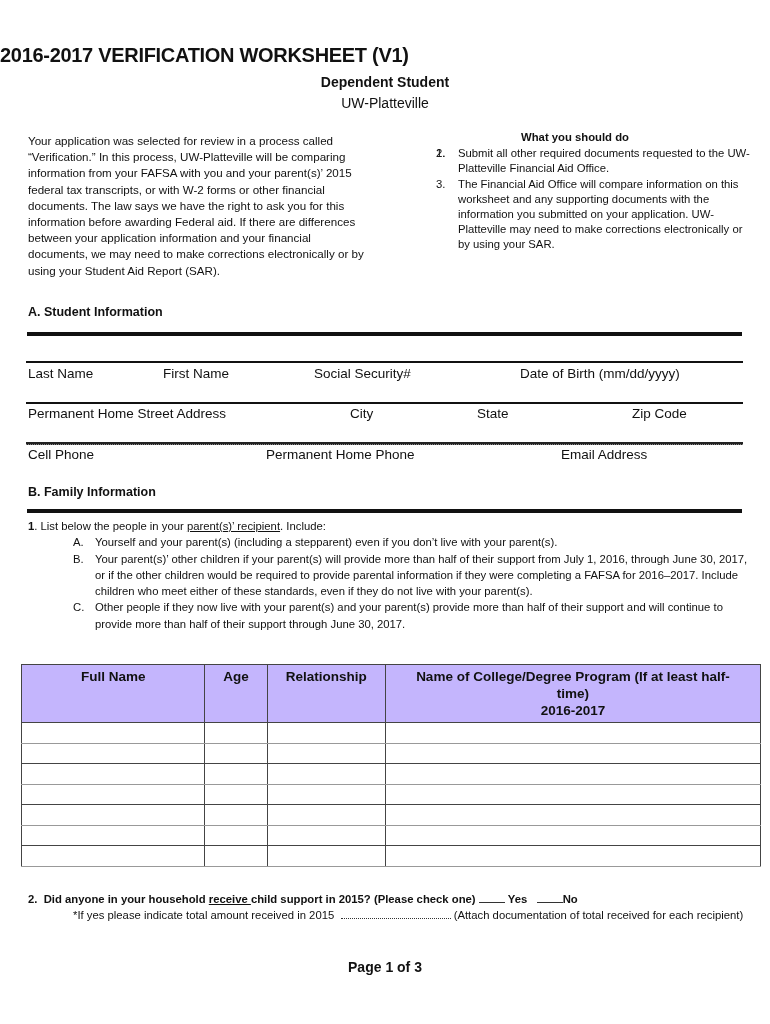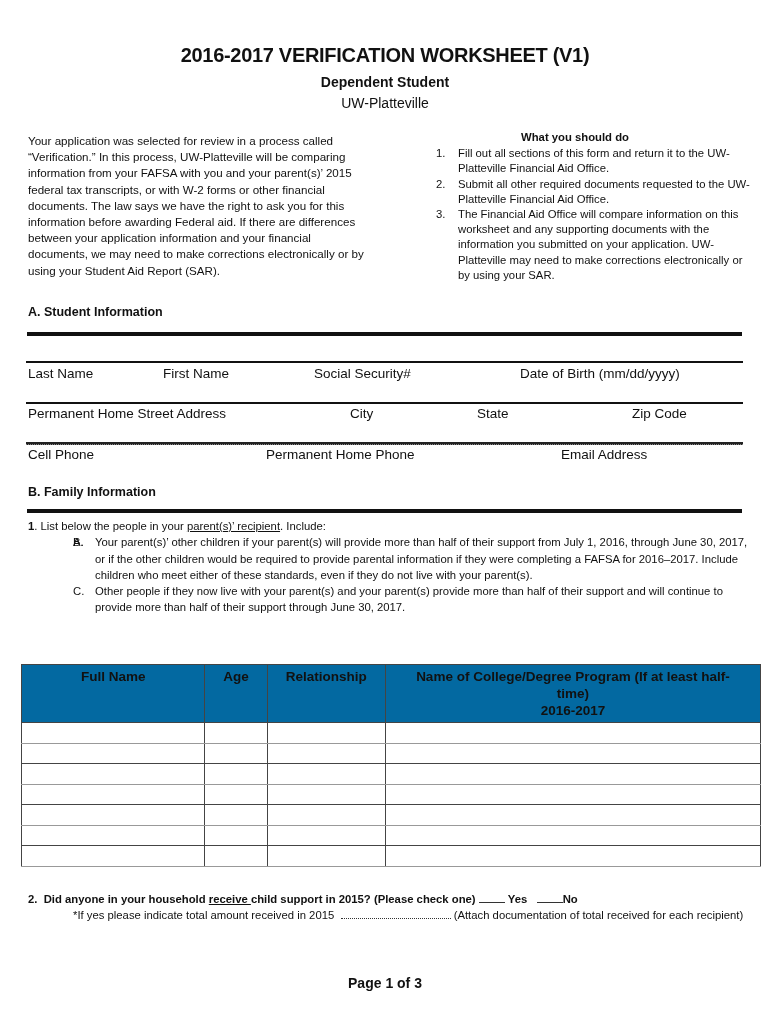--- a/index.html
+++ b/index.html
@@ -1,59 +1,59 @@
 <!DOCTYPE html>
 <html><head>
 <meta charset="utf-8">
 <style>
   html, body { margin:0; padding:0; background:#ffffff; }
   body { width:770px; height:1024px; position:relative; overflow:hidden;
          font-family:"Liberation Sans", sans-serif; color:#111; }
   .abs { position:absolute; }
-  .title { top:44px; left:0; width:770px; text-align:center; font-size:20px; font-weight:bold; letter-spacing:-0.3px; }
+  .title { top:44px; left:0; width:770px; font-size:20px; font-weight:bold; letter-spacing:-0.3px; }
   .subtitle { top:74px; left:0; width:770px; text-align:center; font-size:14px; font-weight:bold; }
   .school { top:95px; left:0; width:770px; text-align:center; font-size:14px; }
   .intro { top:133px; left:28px; width:345px; font-size:11.6px; line-height:16.2px; }
   .todo { top:130px; left:425px; width:330px; font-size:11.3px; line-height:15.2px; }
   .todo-head { text-align:center; font-weight:bold; margin-bottom:1px; margin-left:0; width:300px; }
   .todo ol { margin:0; padding:0; list-style:none; }
   .todo li { position:relative; padding-left:33px; }
   .todo li .num { position:absolute; left:11px; top:0; }
   .sec-head { font-size:12.5px; font-weight:bold; }
   .thick { height:4px; background:#111; }
   .rule { height:2px; background:#111; }
   .rule-dot { height:2px; background:#222; border-bottom:1px dotted #888; }
   .field { font-size:13.5px; }
   .fam { top:518px; left:28px; width:720px; font-size:11.3px; line-height:16.3px; }
   .fam .sub { position:relative; padding-left:67px; }
   .fam .sub .ltr { position:absolute; left:45px; }
   u { text-decoration:underline; }
   table.hh { position:absolute; top:664px; left:21px; width:740px; border-collapse:collapse; font-size:13.5px; }
-  table.hh th { background:#0369a1; font-weight:bold; border:1px solid #444; vertical-align:top; padding:3px 18px; line-height:17px; height:35px; text-align:center; }
+  table.hh th { background:#c4b5fd; font-weight:bold; border:1px solid #444; vertical-align:top; padding:3px 18px; line-height:17px; height:35px; text-align:center; }
   table.hh td { border:1px solid #444; height:19.5px; text-align:center; padding:0; font-size:13.5px; }
   table.hh tr:nth-child(odd) td { border-bottom-color:#999; }
   .q2 { top:891px; left:28px; width:720px; font-size:11.3px; line-height:16px; }
   .q2 .bold { font-weight:bold; }
   .q2 .ind { padding-left:45px; }
   .blank { display:inline-block; border-bottom:1px solid #333; vertical-align:baseline; height:9px; }
-  .page { top:959px; left:0; width:770px; text-align:center; font-size:14px; font-weight:bold;margin-top:16px; }
+  .page { top:959px; left:0; width:770px; text-align:center; font-size:14px; font-weight:bold; }
 </style>
 </head>
 <body>
 
 <div class="abs title">2016-2017 VERIFICATION WORKSHEET (V1)</div>
 <div class="abs subtitle">Dependent Student</div>
 <div class="abs school">UW-Platteville</div>
 
 <div class="abs intro">Your application was selected for review in a process called “Verification.” In this process, UW-Platteville will be comparing information from your FAFSA with you and your parent(s)’ 2015 federal tax transcripts, or with W-2 forms or other financial documents. The law says we have the right to ask you for this information before awarding Federal aid. If there are differences between your application information and your financial documents, we may need to make corrections electronically or by using your Student Aid Report (SAR).</div>
 
 <div class="abs todo">
   <div class="todo-head">What you should do</div>
   <ol>
-    <li><span class="num">1.</span><span>Fill out all sections of this form and return it to the UW-Platteville Financial Aid Office.</span></li>
+    <li><span class="num">1.</span></li>
     <li><span class="num">2.</span><span>Submit all other required documents requested to the UW-Platteville Financial Aid Office.</span></li>
     <li><span class="num">3.</span><span>The Financial Aid Office will compare information on this worksheet and any supporting documents with the information you submitted on your application. UW-Platteville may need to make corrections electronically or by using your SAR.</span></li>
   </ol>
 </div>
 
 <div class="abs sec-head" style="top:305px;left:28px;">A.  Student Information</div>
 <div class="abs thick" style="top:332px;left:27px;width:715px;"></div>
 
 <div class="abs rule" style="top:361px;left:26px;width:717px;"></div>
 <div class="abs field" style="top:366px;left:28px;">Last Name</div>
@@ -70,21 +70,21 @@
 <div class="abs rule-dot" style="top:442px;left:26px;width:717px;"></div>
 <div class="abs field" style="top:447px;left:28px;">Cell Phone</div>
 <div class="abs field" style="top:447px;left:266px;">Permanent Home Phone</div>
 <div class="abs field" style="top:447px;left:561px;">Email Address</div>
 
 <div class="abs sec-head" style="top:485px;left:28px;">B.  Family Information</div>
 <div class="abs thick" style="top:509px;left:27px;width:715px;"></div>
 
 <div class="abs fam">
   <div><b>1</b><span>. List below the people in your </span><u>parent(s)’ recipient</u><span>. Include:</span></div>
-  <div class="sub"><span class="ltr">A.</span></div>
+  <div class="sub"><span class="ltr">A.</span><span>Yourself and your parent(s) (including a stepparent) even if you don’t live with your parent(s).</span></div>
   <div class="sub"><span class="ltr">B.</span><span>Your parent(s)’ other children if your parent(s) will provide more than half of their support from July 1, 2016, through June 30, 2017, or if the other children would be required to provide parental information if they were completing a FAFSA for 2016–2017.  Include children who meet either of these standards, even if they do not live with your parent(s).</span></div>
   <div class="sub"><span class="ltr">C.</span><span>Other people if they now live with your parent(s) and your parent(s) provide more than half of their support and will continue to provide more than half of their support through June 30, 2017.</span></div>
 </div>
 
 <table class="hh">
   <colgroup>
     <col style="width:186px">
       <col style="width:55px">
       <col style="width:118px">
       <col style="width:381px">

